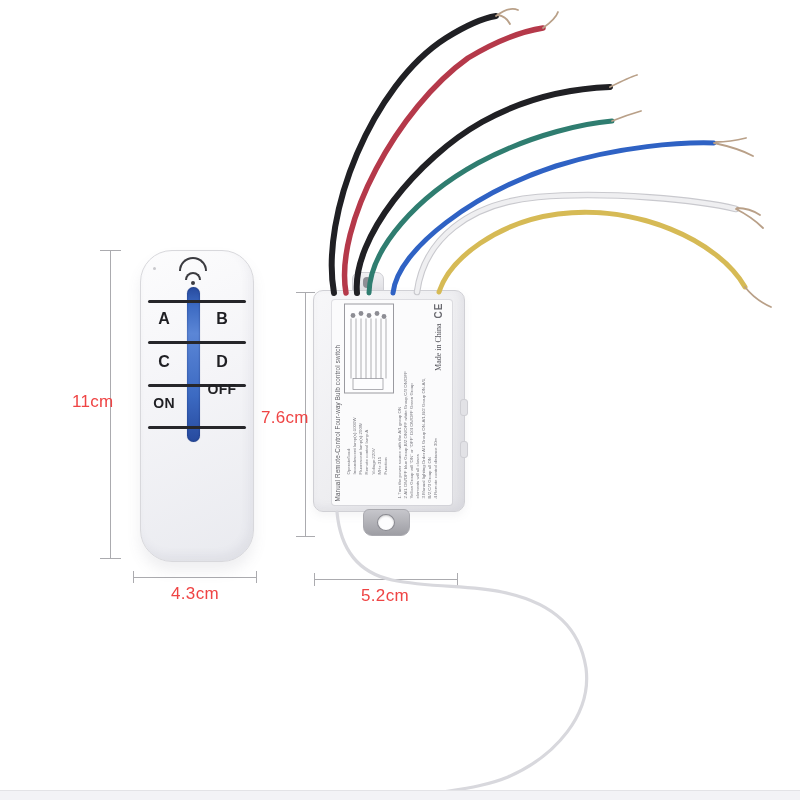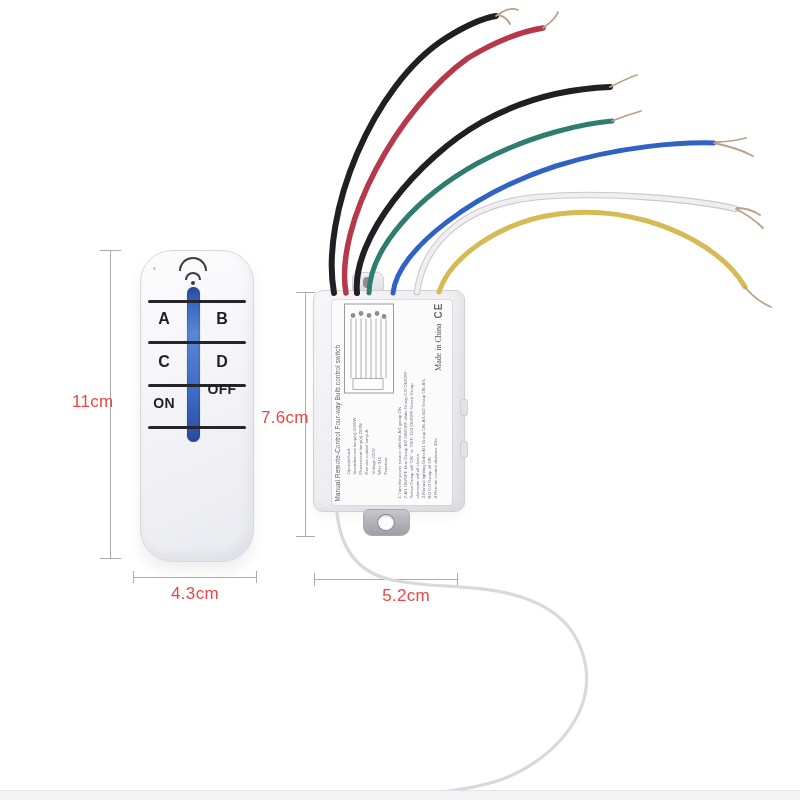--- a/index.html
+++ b/index.html
@@ -86,21 +86,21 @@
   <div class="dim-label" style="left:160px;top:584px;width:70px;text-align:center;">4.3cm</div>
 
   <div class="dim-cap-h" style="left:296px;top:292px;width:19px;"></div>
   <div class="dim-line-v" style="left:305px;top:292px;height:244px;"></div>
   <div class="dim-cap-h" style="left:296px;top:536px;width:19px;"></div>
   <div class="dim-label" style="left:261px;top:408px;">7.6cm</div>
 
   <div class="dim-cap-v" style="left:314px;top:573px;height:13px;"></div>
   <div class="dim-line-h" style="left:314px;top:579px;width:144px;"></div>
   <div class="dim-cap-v" style="left:457px;top:573px;height:13px;"></div>
-  <div class="dim-label" style="left:340px;top:586px;width:90px;text-align:right;">5.2cm</div>
+  <div class="dim-label" style="left:340px;top:586px;width:90px;text-align:center;">5.2cm</div>
 
   <div class="remote" style="--slider-c: #3c6ac2;">
     <div class="speck"></div>
     <div class="wifi">
       <div class="arc1"></div>
         <div class="arc2"></div>
         <div class="dot"></div>
     </div>
     <div class="slider"></div>
     <div class="r-line" style="top:49px;"></div>

